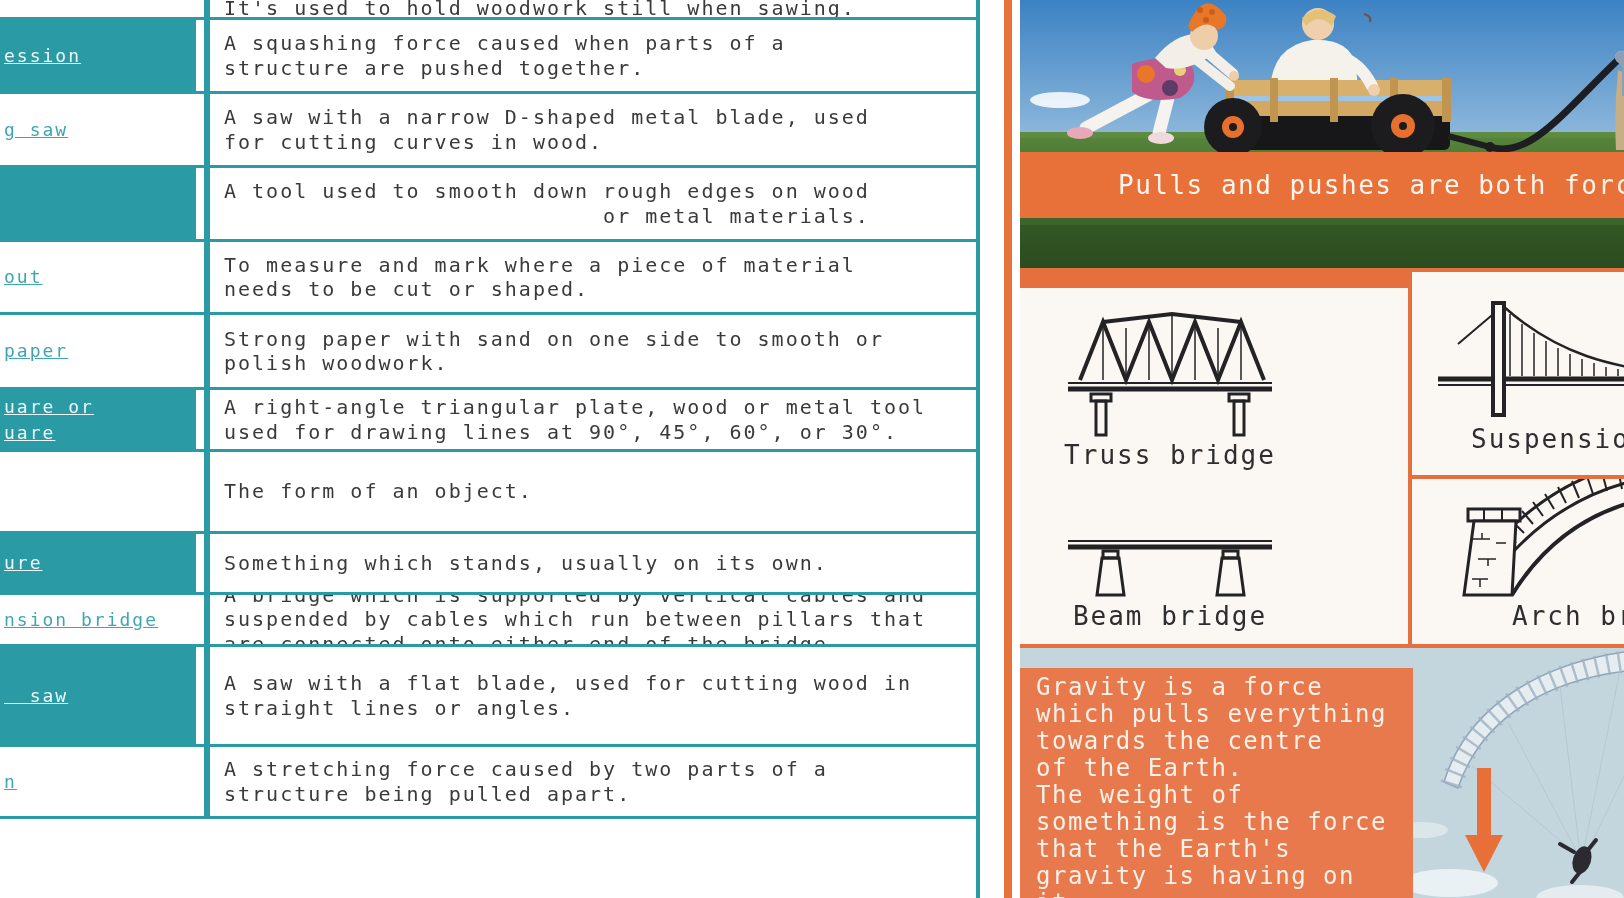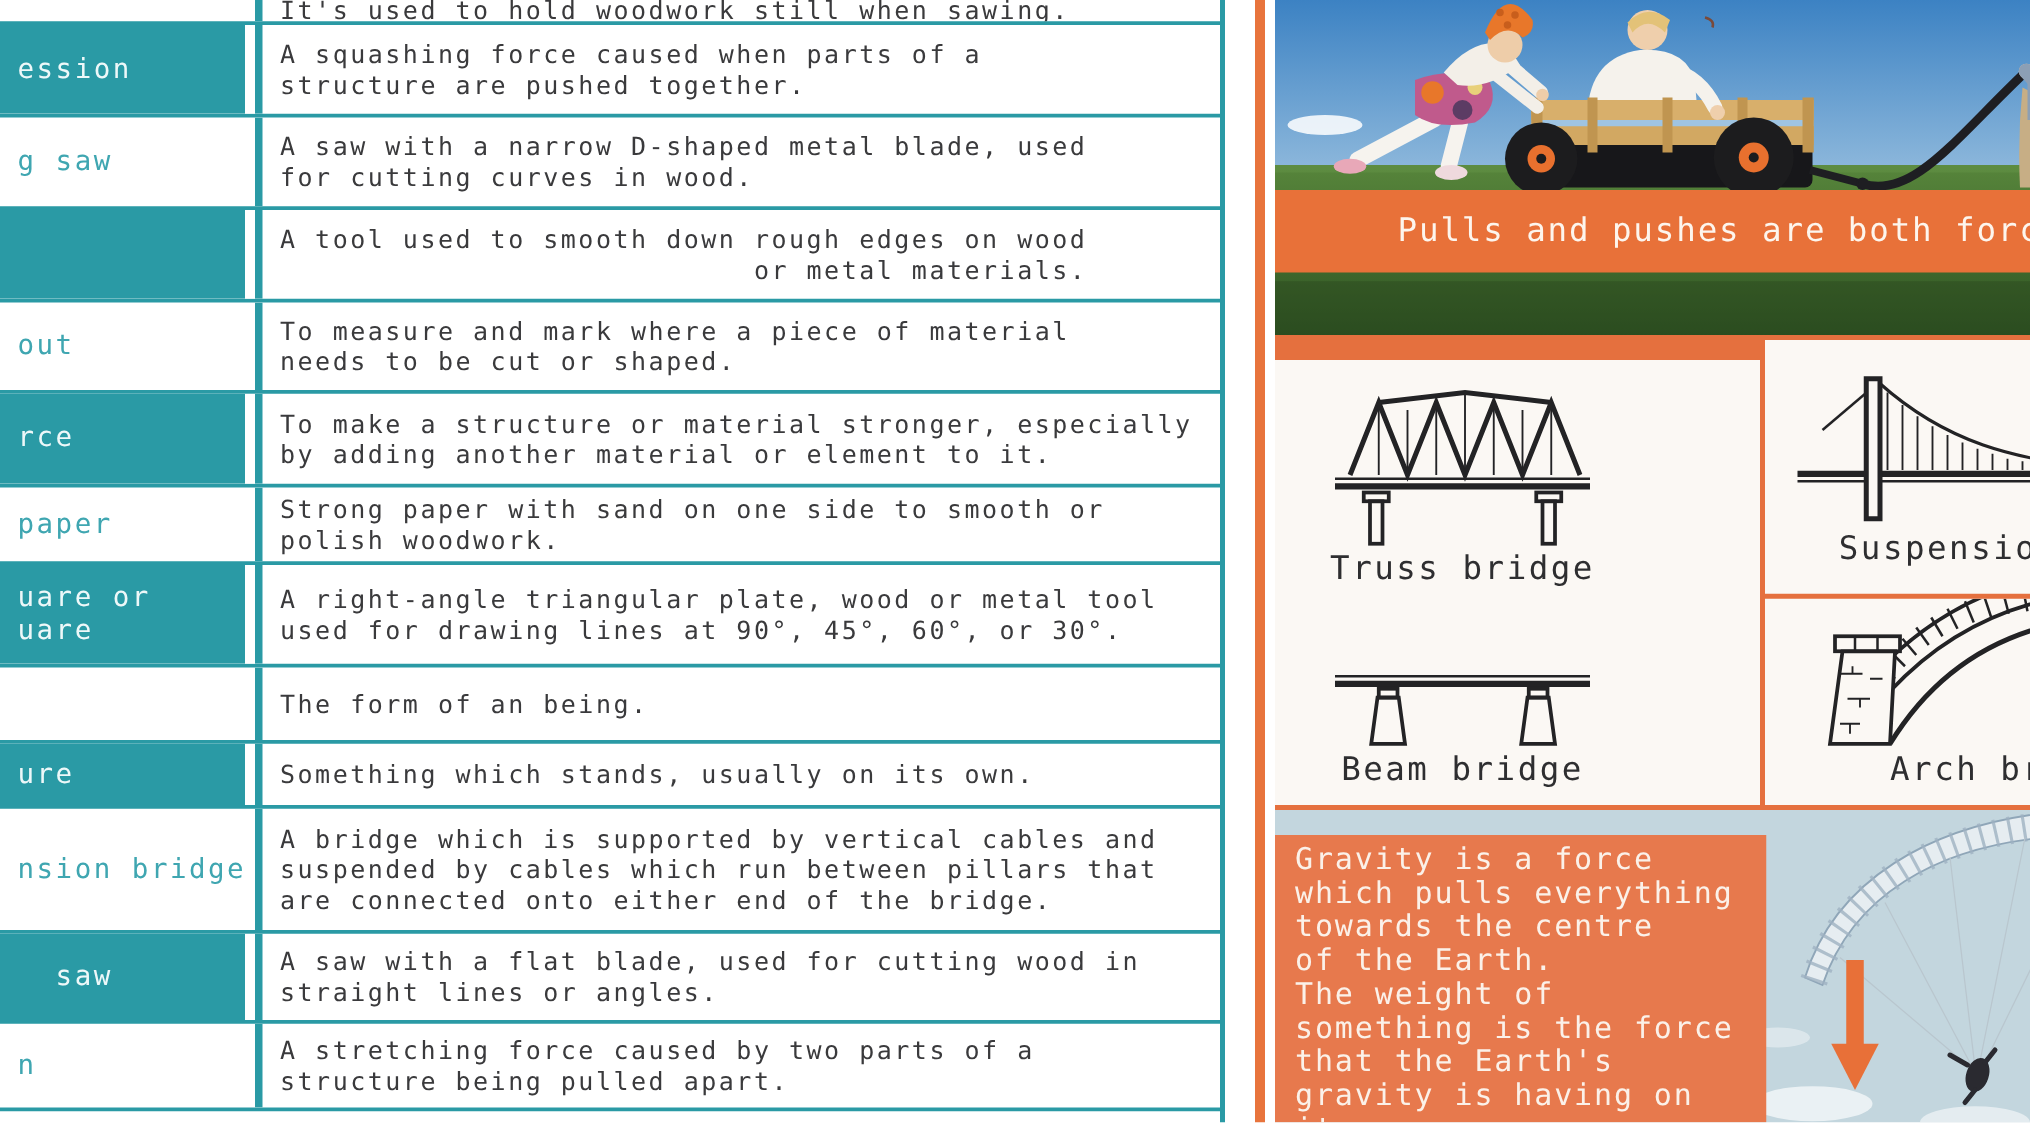--- a/index.html
+++ b/index.html
@@ -22,22 +22,22 @@
   .rows > div:nth-of-type(6){height:75px;}
   .rows > div:nth-of-type(7){height:62px;}
   .rows > div:nth-of-type(8){height:82px;}
   .rows > div:nth-of-type(9){height:61px;}
   .rows > div:nth-of-type(10){height:52px;}
   .rows > div:nth-of-type(11){height:100px;}
   .rows > div:nth-of-type(12){height:72px;}
   .rows > div:nth-of-type(13){height:70px;}
   .term-cell{
     width:204px;flex:0 0 204px;display:flex;align-items:center;
-    font-size:22px;letter-spacing:2px;line-height:26px;
-    color:#3FA6B1;white-space:pre-line;box-sizing:border-box;padding-left:14px;
+    font-size:18px;letter-spacing:2px;line-height:26px;
+    color:#3FA6B1;white-space:pre-line;box-sizing:border-box;padding-left:4px;text-decoration:underline;
   }
   .t-row.shaded .term-cell{
     background:linear-gradient(90deg,#2A9AA5 0 196px,#ffffff 196px);
     color:#EDF8F9;
   }
   .def-cell{
     flex:1;border-left:6px solid #2A9AA5;display:flex;align-items:center;
     box-sizing:border-box;padding:0 10px 0 14px;
   }
   .def-text{
@@ -128,27 +128,20 @@
       </div>
 
       <div class="t-row">
         <div class="term-cell">out</div>
         <div class="def-cell">
           <div class="def-text">To measure and mark where a piece of material
 needs to be cut or shaped.</div>
         </div>
       </div>
 
-      <div class="t-row shaded">
-        <div class="term-cell">rce</div>
-        <div class="def-cell">
-          <div class="def-text">To make a structure or material stronger, especially
-by adding another material or element to it.</div>
-        </div>
-      </div>
 
       <div class="t-row">
         <div class="term-cell">paper</div>
         <div class="def-cell">
           <div class="def-text">Strong paper with sand on one side to smooth or
 polish woodwork.</div>
         </div>
       </div>
 
       <div class="t-row shaded">
@@ -156,21 +149,21 @@
 uare</div>
         <div class="def-cell">
           <div class="def-text">A right-angle triangular plate, wood or metal tool
 used for drawing lines at 90°, 45°, 60°, or 30°.</div>
         </div>
       </div>
 
       <div class="t-row">
         <div class="term-cell"></div>
         <div class="def-cell">
-          <div class="def-text">The form of an being.</div>
+          <div class="def-text">The form of an object.</div>
         </div>
       </div>
 
       <div class="t-row shaded">
         <div class="term-cell">ure</div>
         <div class="def-cell">
           <div class="def-text">Something which stands, usually on its own.</div>
         </div>
       </div>
 

